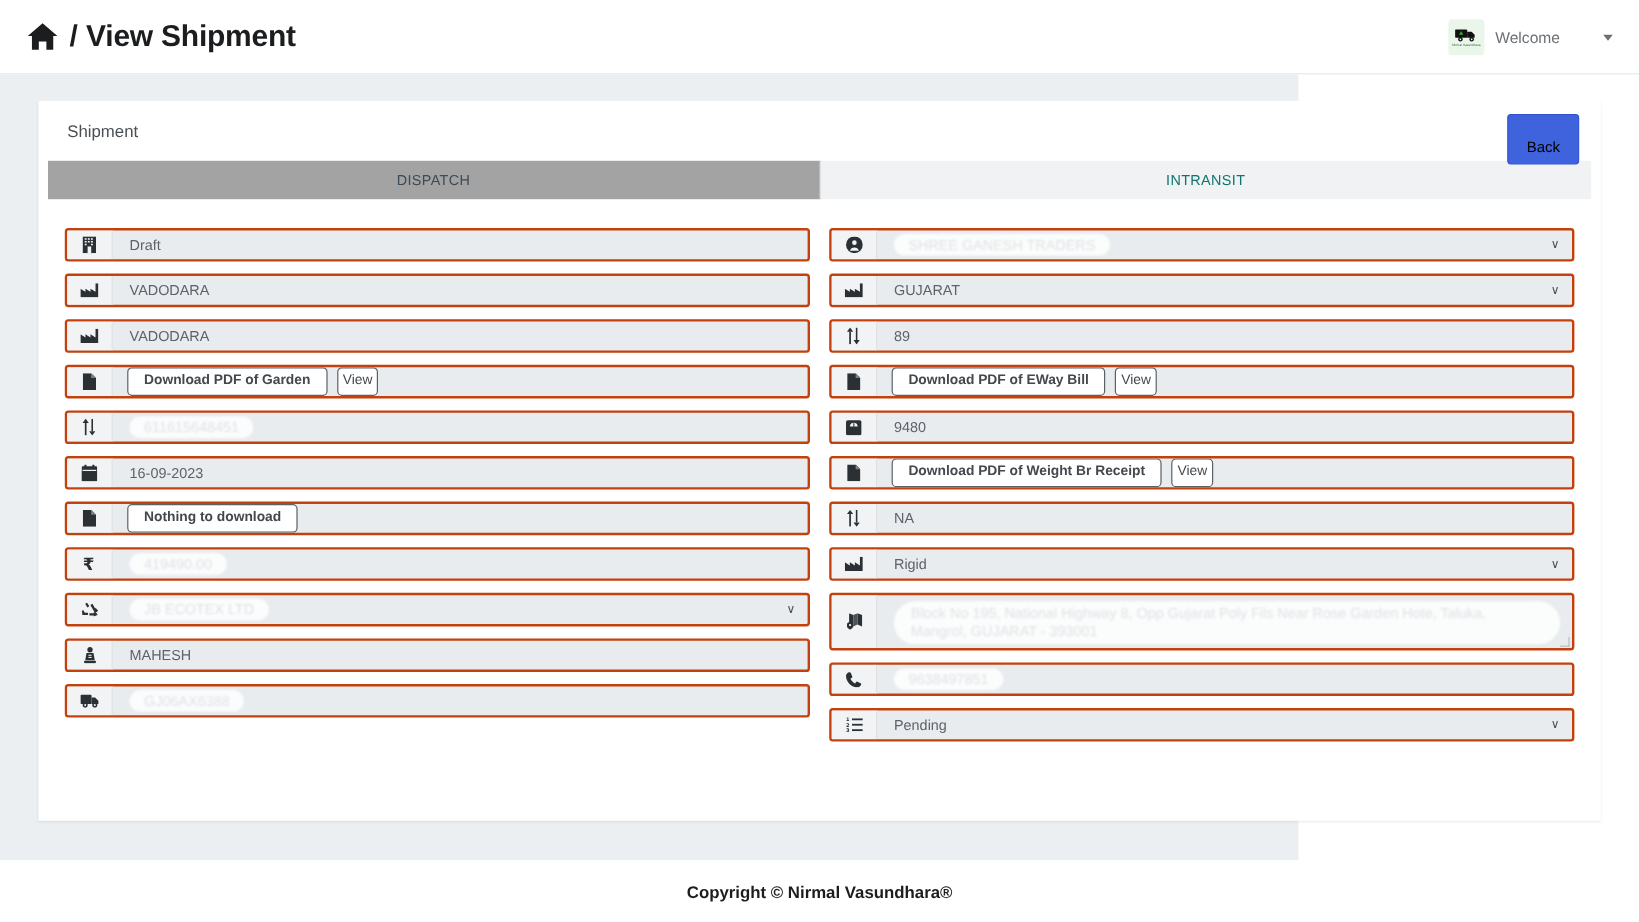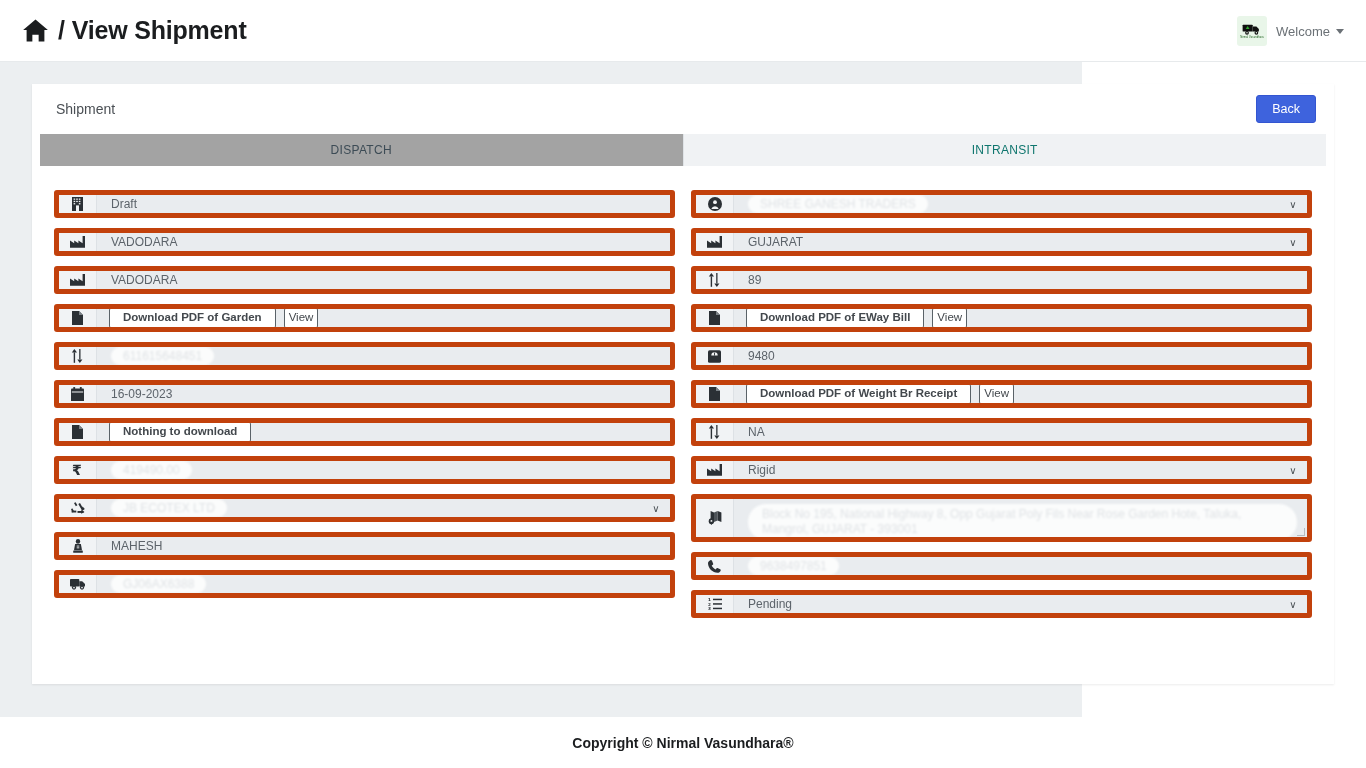--- a/index.html
+++ b/index.html
@@ -47,21 +47,21 @@
     align-items: center; justify-content: center;
     margin-right: 9px;
     overflow: hidden;
   }
   .logo-box svg { display:block; }
   .logo-sub {
     font-size: 2.6px; color: #1a5c1a; line-height: 1.05;
     text-align:center; letter-spacing: .1px; margin-top:1px;
   }
   .welcome {
-    font-size: 13px; color: #6b7176; display:flex; align-items:center;
+    font-size: 13px; color: #6b7176; display:flex; align-items:center;gap:30px;
   }
   .caret-down {
     display:inline-block; margin-left: 6px;
     width:0;height:0;border-left:4.5px solid transparent;
     border-right:4.5px solid transparent;border-top:5px solid #6b7176;
   }
 
   
   .content-area {
     position: absolute; left: 0; top: 62px;
@@ -75,22 +75,22 @@
     box-shadow: 0 1px 2px rgba(0,0,0,0.08);
   }
   .card-head {
     height: 50px; display: flex; align-items: center;
     padding: 0 18px 0 24px; position: relative;
   }
   .card-title { font-size: 14px; color: #4a4f54; }
   .back-btn {
     position: absolute; right: 18px; top: 11px;
     background: #3e63dd; border: 1px solid #3355d1;
-    color: #ffffff; font-size: 12.5px;
-    padding: 6px 15px 6px; border-radius: 3px;
+    color: #000000; font-size: 12.5px;
+    padding: 20px 15px 6px; border-radius: 3px;
     font-family: "Liberation Sans", sans-serif;
     cursor: pointer;
   }
 
   
   .tabs {
     display: flex; margin: 0 8px;
     height: 32px;
   }
   .tab {
@@ -105,21 +105,21 @@
 
   
   .form-grid {
     display: flex; padding: 24px 22px 0 22px; gap: 16px;
   }
   .col { width: 50%; display: flex; flex-direction: column; gap: 10px; }
 
   .field {
     display: flex; align-items: stretch;
     height: 28px;
-    border: 5px solid #c2410c; border-radius: 3px;
+    border: 2px solid #c2410c; border-radius: 3px;
     background: #e9ecef;
     overflow: hidden;
     position: relative;
   }
   .field.tall { height: 48px; align-items: flex-start; }
   .field.btnrow { background: #e9ecef; }
 
   .pfx {
     width: 38px; min-width: 38px;
     background: #f1f3f5;

